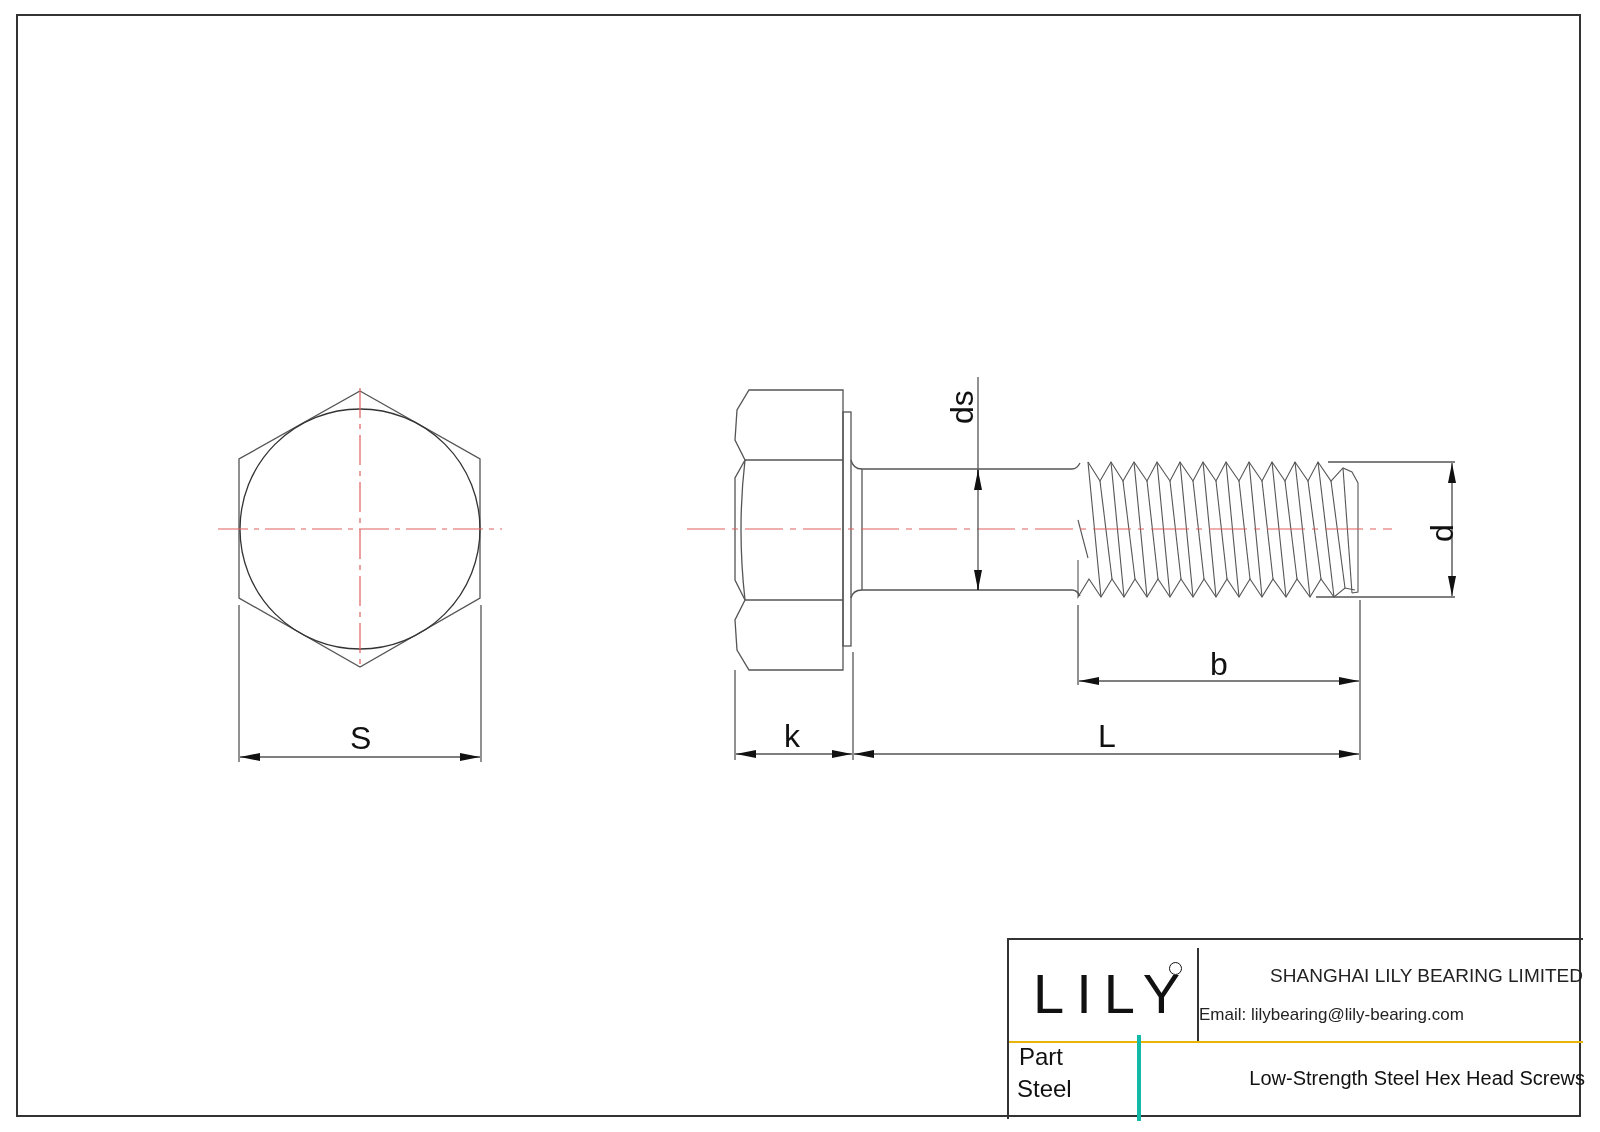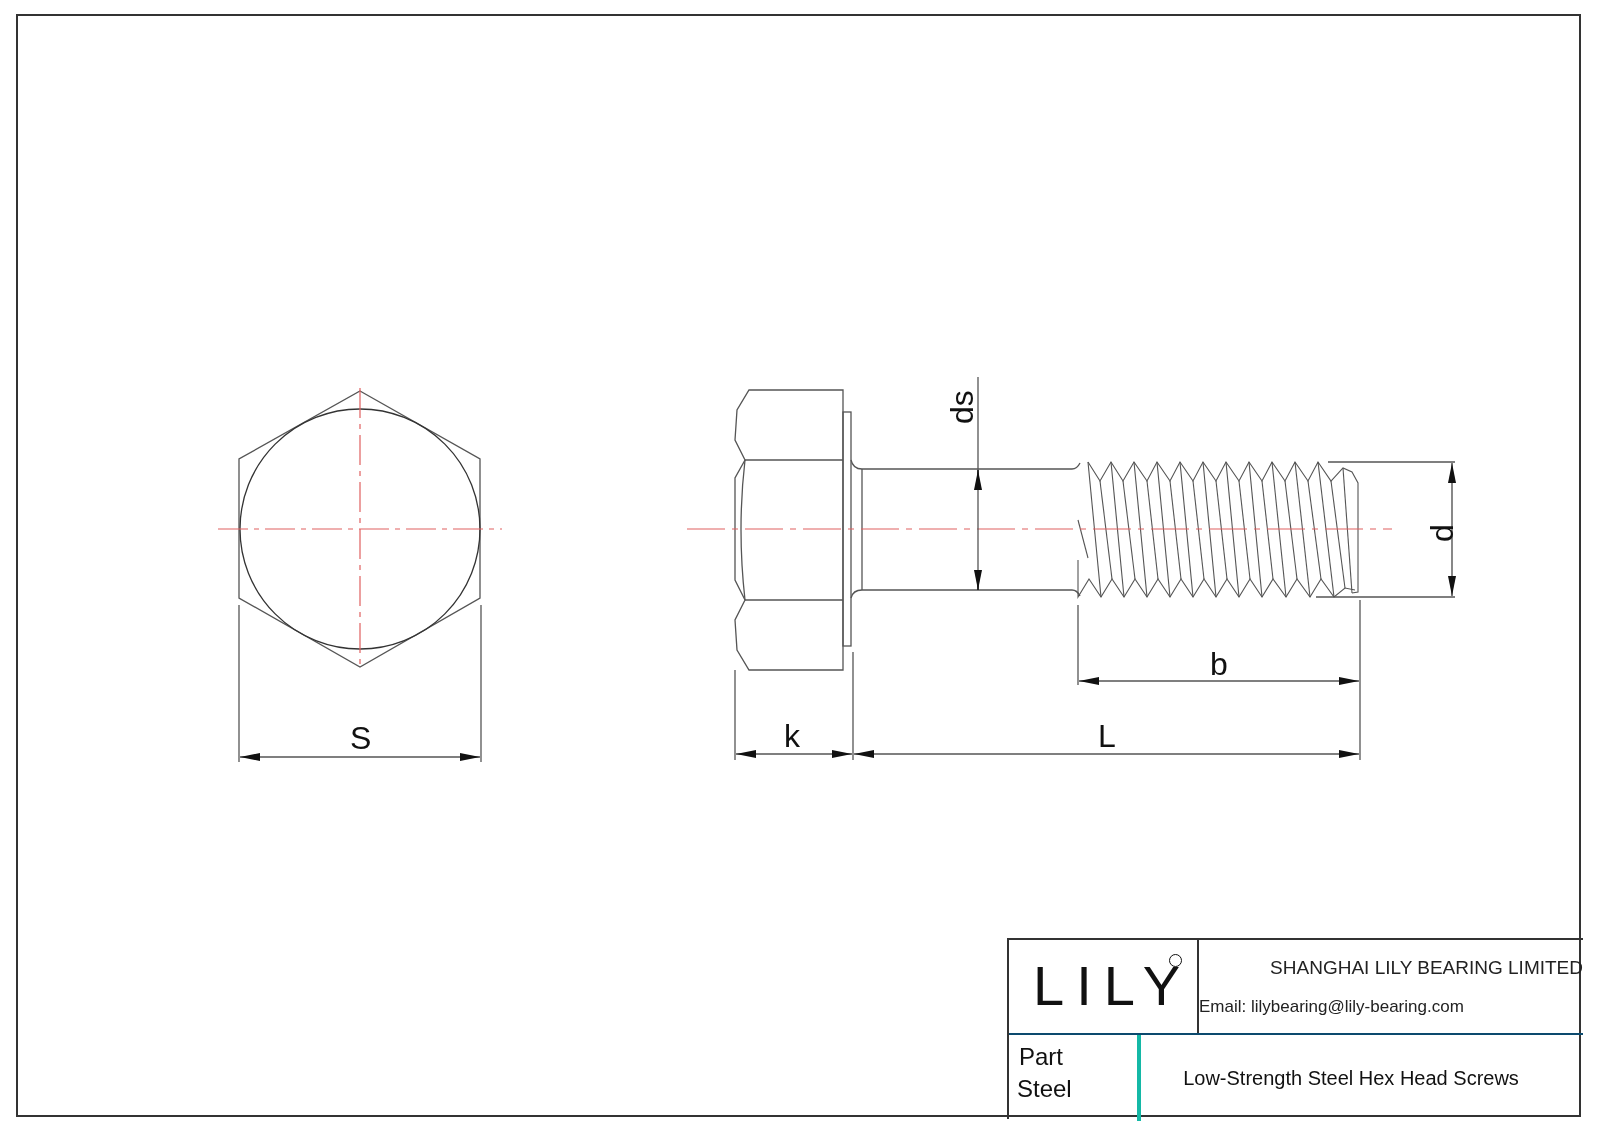--- a/index.html
+++ b/index.html
@@ -1,29 +1,29 @@
 <!DOCTYPE html>
 <html><head>
 <meta charset="utf-8">
 <style>
   html, body { margin: 0; padding: 0; background: #ffffff; }
   body { width: 1600px; height: 1132px; position: relative; overflow: hidden; font-family: "Liberation Sans", sans-serif; }
   #drawing { position: absolute; left: 0; top: 0; }
   .frame { position: absolute; left: 16px; top: 14px; width: 1565px; height: 1103px; border: 2px solid #333; box-sizing: border-box; }
   .title-block { position: absolute; left: 1007px; top: 938px; width: 576px; height: 181px; border-left: 2px solid #333; border-top: 2px solid #333; box-sizing: border-box; }
-  .tb-row1 { position: absolute; left: 0; top: 0; width: 100%; height: 95px; border-bottom: 2px solid #0c4a6e; box-sizing: border-box; }
+  .tb-row1 { position: absolute; left: 0; top: 8px; width: 100%; height: 95px; border-bottom: 2px solid #eab308; box-sizing: border-box; }
   .tb-logo { position: absolute; left: 0; top: 0; width: 190px; height: 93px; border-right: 2px solid #333; box-sizing: border-box; }
   .tb-logo-text { position: absolute; left: 24px; top: 18px; font-size: 56px; letter-spacing: 12px; color: #111; line-height: 1; }
   .tb-logo-reg { position: absolute; left: 160px; top: 14px; width: 11px; height: 11px; border: 1.6px solid #111; border-radius: 50%; }
   .tb-company { position: absolute; left: 190px; top: 17px; width: 384px; text-align: right; font-size: 19px; color: #222; }
   .tb-email { position: absolute; left: 190px; top: 57px; width: 384px; text-align: left; font-size: 17px; color: #222; }
   .tb-part-label { position: absolute; left: 0; top: 95px; width: 132px; height: 86px; border-right: 4px solid #14b8a6; box-sizing: border-box; }
   .tb-part-l1 { position: absolute; left: 10px; top: 8px; font-size: 24px; color: #111; }
   .tb-part-l2 { position: absolute; left: 8px; top: 40px; font-size: 24px; color: #111; }
-  .tb-part-value { position: absolute; left: 108px; top: 95px; width: 468px; height: 86px; line-height: 86px; text-align: center; font-size: 20px; color: #111; }
+  .tb-part-value { position: absolute; left: 108px; top: 95px; width: 468px; height: 86px; line-height: 86px; text-align: right; font-size: 20px; color: #111; }
   .dim-label { position: absolute; font-size: 32px; color: #111; line-height: 1; }
 </style>
 </head>
 <body>
 
 <svg id="drawing" width="1600" height="1132" viewBox="0 0 1600 1132" xmlns="http://www.w3.org/2000/svg">
   <defs>
     <marker id="arr" viewBox="0 0 20 8" refX="20" refY="4" markerWidth="20" markerHeight="8" orient="auto-start-reverse" markerUnits="userSpaceOnUse">
       <path d="M0,0 L20,4 L0,8 Z" fill="#111"></path>
     </marker>

